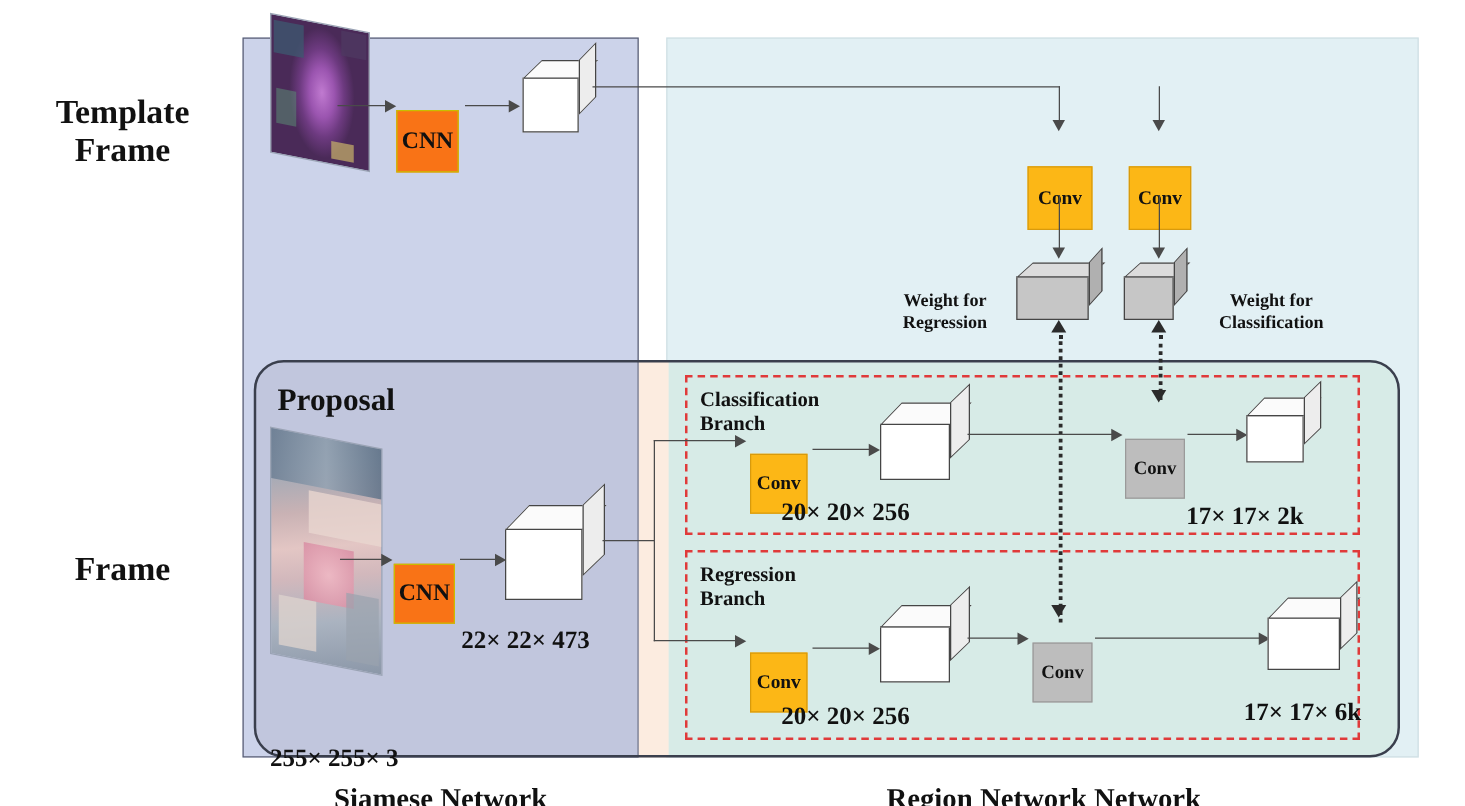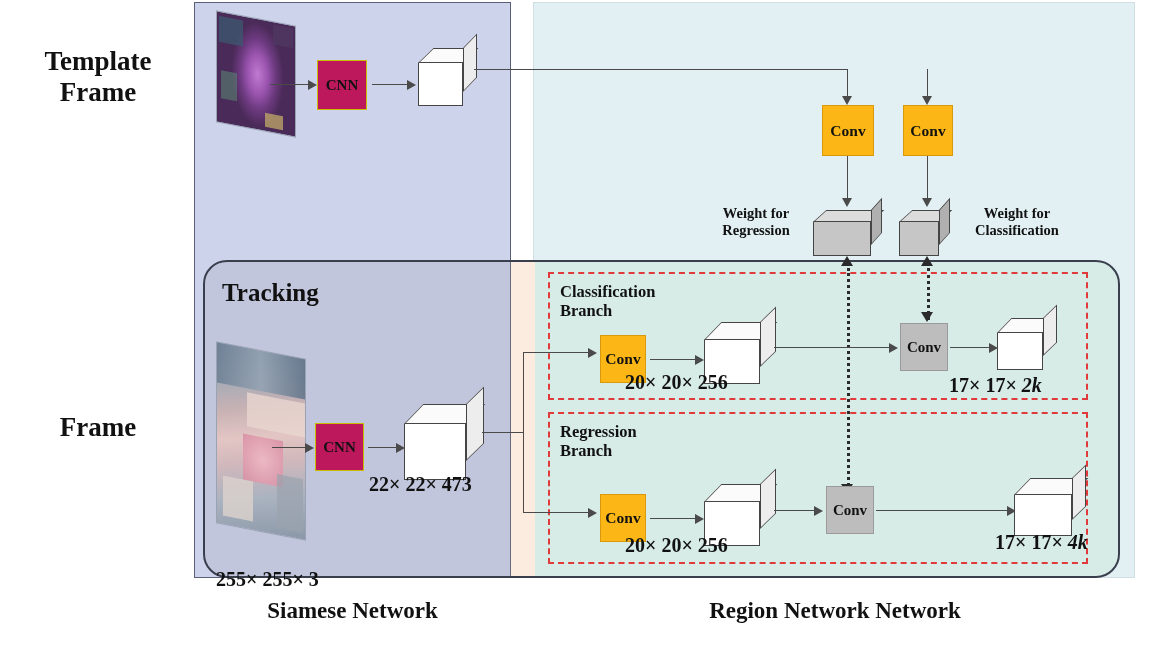--- a/index.html
+++ b/index.html
@@ -1,18 +1,18 @@
 <!DOCTYPE html>
 <html><head>
 <meta charset="utf-8">
 <style>
   html,body{margin:0;padding:0;background:#ffffff;}
   body{width:1172px;height:645px;position:relative;overflow:hidden;
        font-family:"Liberation Serif",serif;color:#111;}
-  .abs{position:absolute;}
+  .abs{position:absolute;margin-top:28px;}
 
   
   #siamese-panel{left:194px;top:2px;width:317px;height:576px;
       background:#ccd3ea;border:1.5px solid #5a5f75;box-sizing:border-box;}
   #rpn-panel{left:533px;top:2px;width:602px;height:576px;
       background:#e2f0f4;border:1px solid #cfdfe4;box-sizing:border-box;}
   #peach-strip{left:511px;top:260px;width:24px;height:318px;background:#fcece0;}
 
   
   #tracking-box{left:203px;top:260px;width:917px;height:318px;
@@ -39,26 +39,26 @@
   #weight-cls-label{left:957px;top:205px;width:120px;font-size:14.5px;}
   #cls-branch-label{left:560px;top:283px;width:130px;font-size:16.5px;text-align:left;}
   #reg-branch-label{left:560px;top:423px;width:130px;font-size:16.5px;text-align:left;}
   .dim{font-weight:bold;font-size:20px;white-space:nowrap;}
   #dim-255{left:216px;top:568px;}
   #dim-22{left:369px;top:473px;}
   #dim-cls-20{left:625px;top:371px;}
   #dim-reg-20{left:625px;top:534px;}
   #dim-17-2k{left:949px;top:374px;}
   #dim-17-4k{left:995px;top:531px;}
-  .it{font-style:italic;}
+  .it{}
 
   
   .box{box-sizing:border-box;display:flex;align-items:center;justify-content:center;
        font-weight:bold;}
-  .yellow{background:#be185d;border:1px solid #c9bd00;font-size:15px;}
+  .yellow{background:#f97316;border:1px solid #c9bd00;font-size:19px;}
   .orange{background:#fcb716;border:1px solid #d89a0c;font-size:15.5px;}
   .grayconv{background:#bdbdbd;border:1.3px solid #9a9a9a;font-size:15px;}
   #cnn-template{left:317px;top:60px;width:50px;height:50px;}
   #cnn-detection{left:315px;top:423px;width:49px;height:48px;}
   #conv-top-left{left:822px;top:105px;width:52px;height:51px;}
   #conv-top-right{left:903px;top:105px;width:50px;height:51px;}
   #conv-cls-in{left:600px;top:335px;width:46px;height:48px;}
   #conv-reg-in{left:600px;top:494px;width:46px;height:48px;}
   #conv-cls-gray{left:900px;top:323px;width:48px;height:48px;}
   #conv-reg-gray{left:826px;top:486px;width:48px;height:48px;}
@@ -135,21 +135,21 @@
 <div class="abs red-dash" id="reg-branch-box"></div>
 
 <div class="abs lbl" id="template-frame-label">
   <div>Template</div>
   <div>Frame</div>
 </div>
 <div class="abs lbl" id="detection-frame-label">
   <div>Frame</div>
 </div>
 
-<div class="abs lbl" id="tracking-label">Tracking</div>
+<div class="abs lbl" id="tracking-label">Proposal</div>
 
 <div class="photo" id="template-photo">
   <div class="sp1"></div>
     <div class="sp2"></div>
     <div class="sp3"></div>
     <div class="sp4"></div>
 </div>
 <div class="photo" id="detection-photo">
   <div class="d1"></div>
     <div class="d2"></div>
@@ -297,16 +297,16 @@
 
 <div class="hline" style="left:876px;top:510px;width:134px;"></div>
 <div class="arw arw-r" style="left:1007px;top:506px;"></div>
 
 <div class="cube" style="left:1014px;top:478px;width:72px;height:58px;">
   <div class="front" style="top:16px;width:58px;height:42px;"></div>
   <div class="top" style="left:0;top:0;width:58px;height:17px;transform:skewX(-44deg);transform-origin:bottom left;"></div>
   <div class="side" style="left:58px;top:0px;width:14px;height:42px;transform:skewY(-44deg);transform-origin:top left;"></div>
 </div>
 
-<div class="abs dim" id="dim-17-4k"><span>17× 17× </span><span class="it">4k</span></div>
+<div class="abs dim" id="dim-17-4k"><span>17× 17× </span><span class="it">6k</span></div>
 
 <div class="abs lbl" id="siamese-caption">Siamese Network</div>
 <div class="abs lbl" id="rpn-caption">Region Network Network</div>
 
 </body></html>

